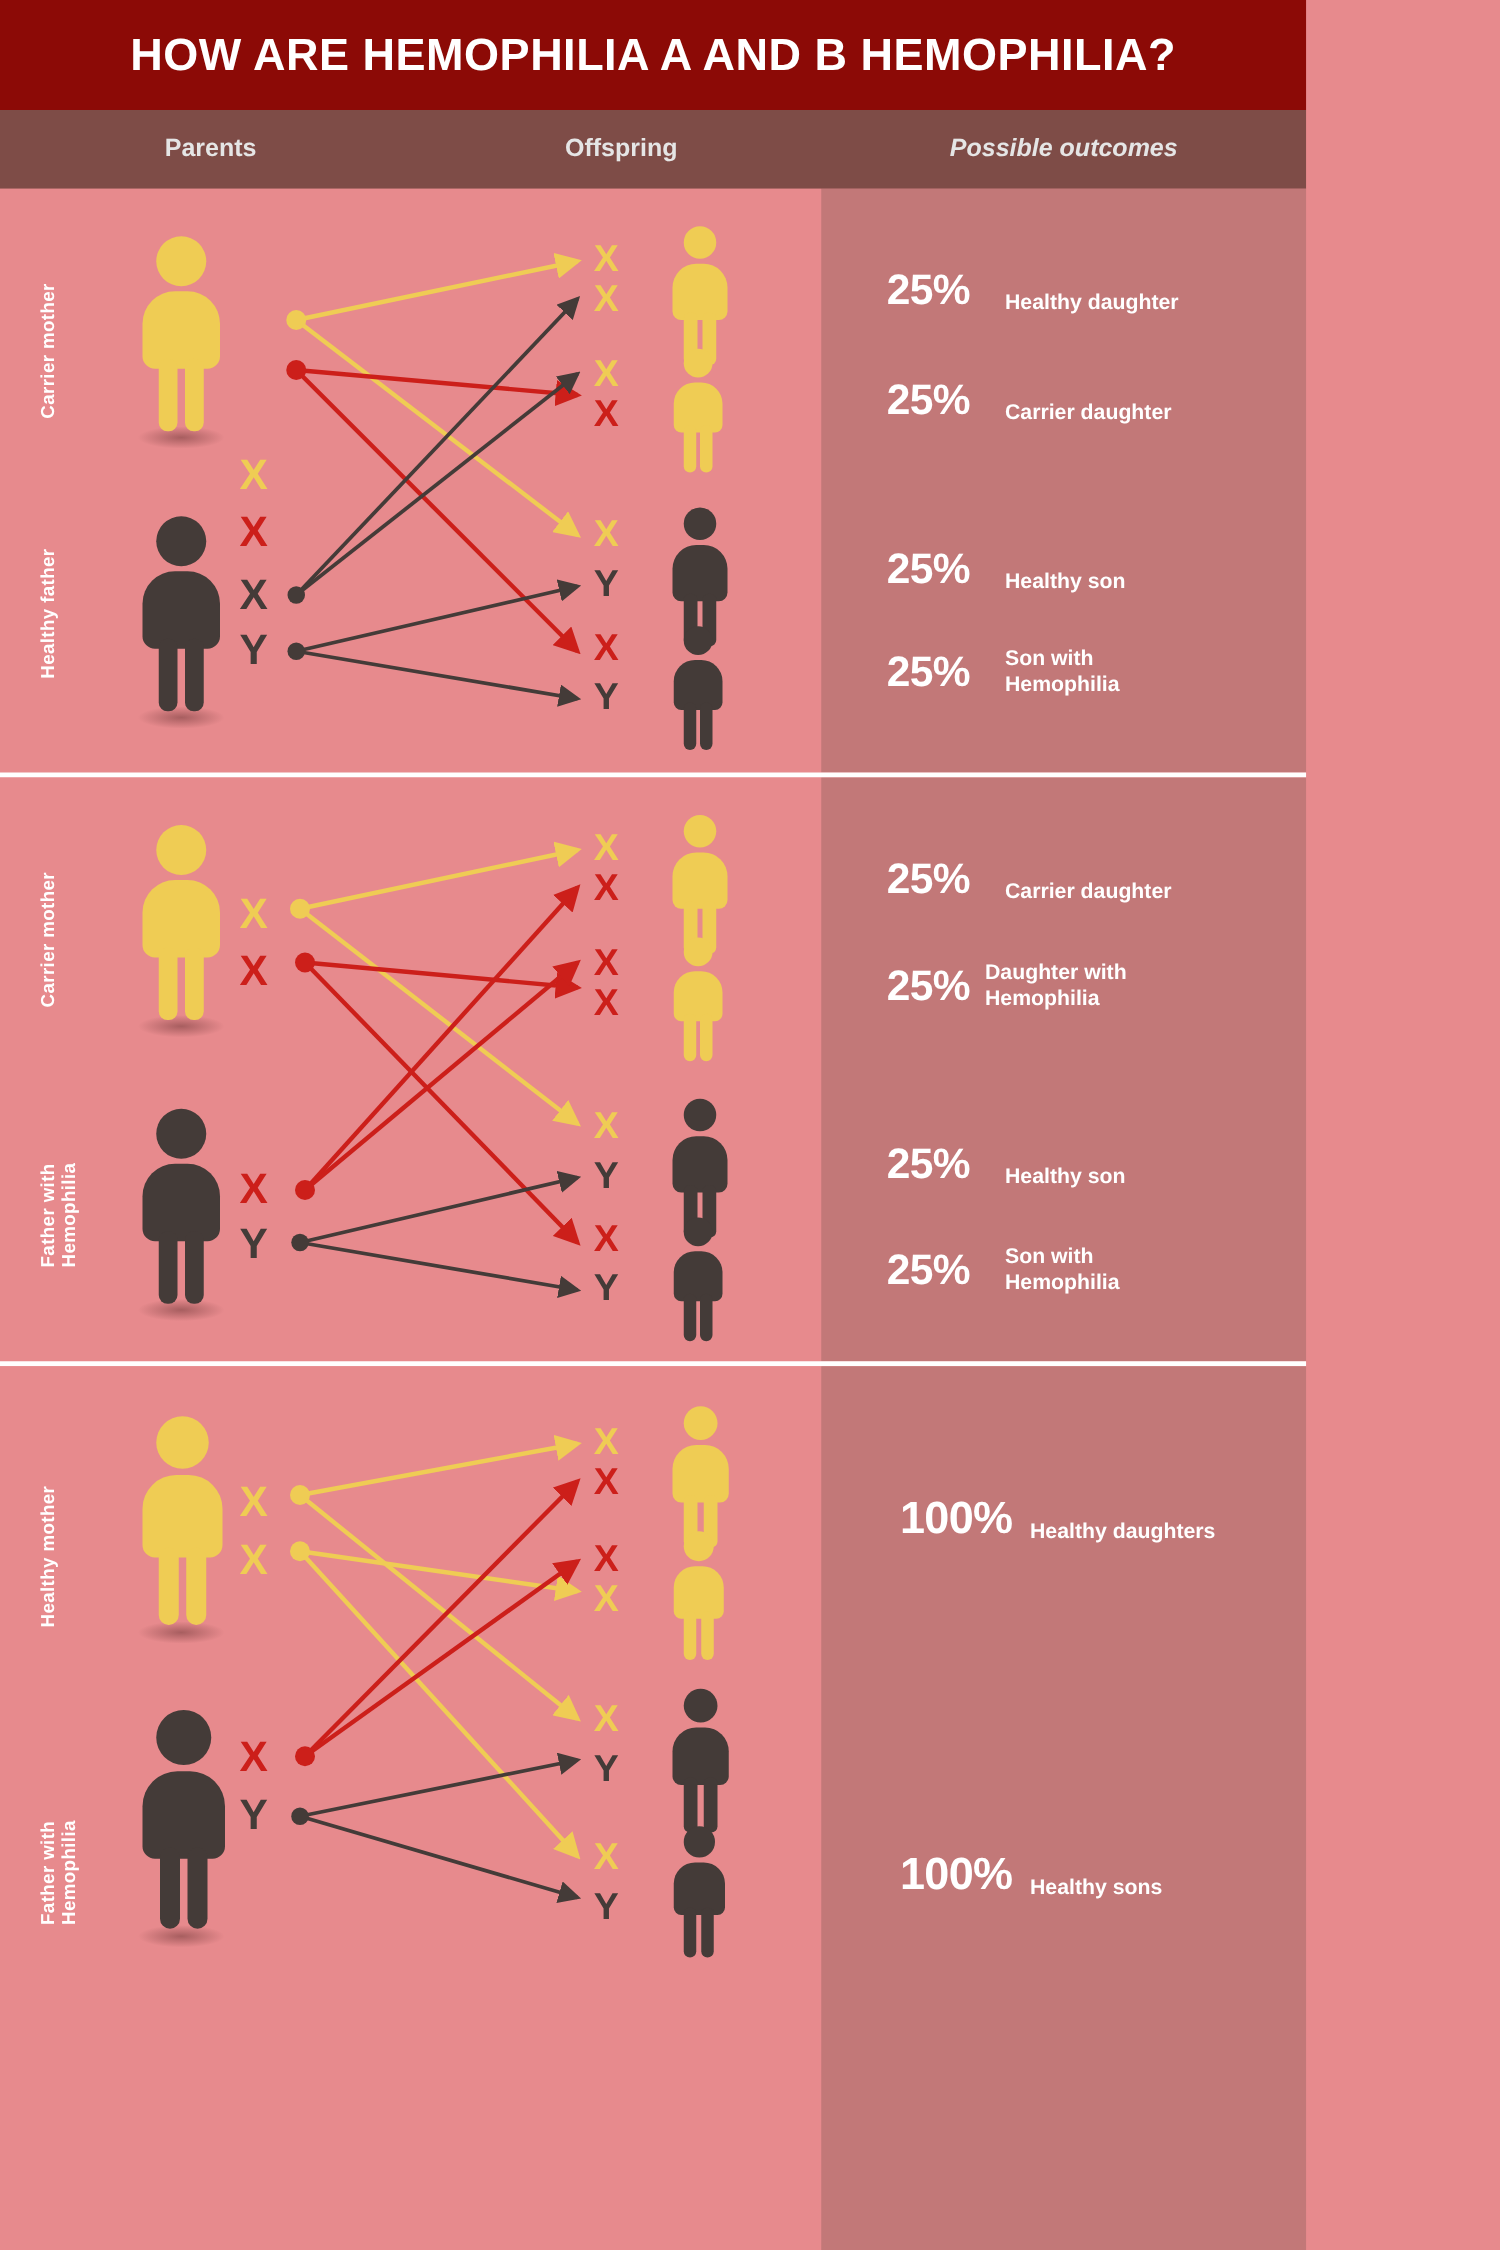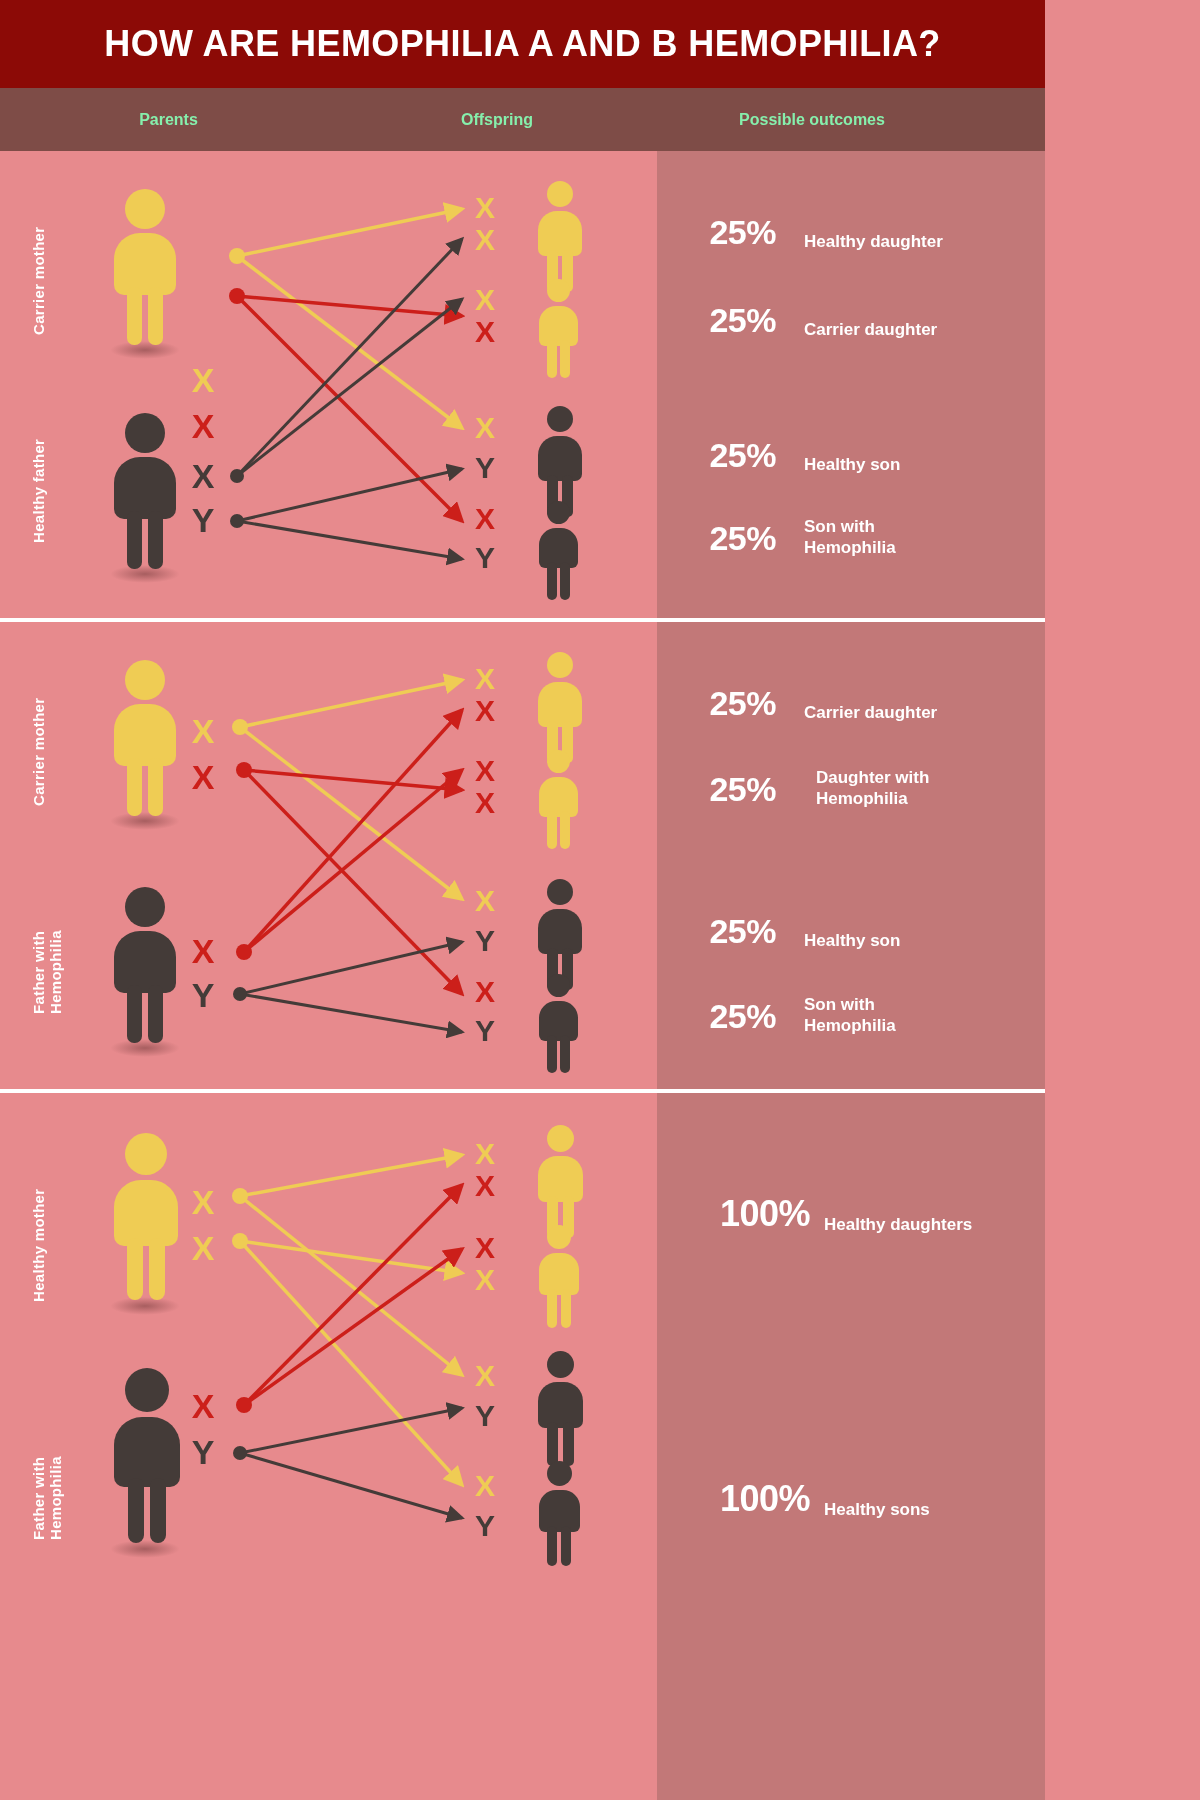--- a/index.html
+++ b/index.html
@@ -23,25 +23,25 @@
     font-family:"Liberation Sans", sans-serif;
   }
 
   
   .col-head{
     position:absolute;left:0;top:88px;width:1045px;height:63px;
     background:#7E4C47;
   }
   .col-head .ch{
     position:absolute;top:0;height:63px;display:flex;align-items:center;justify-content:center;
-    color:#86efac;font-size:16px;font-weight:bold;
+    color:#e5e5e5;font-size:20px;font-weight:bold;
   }
   .ch-parents{left:0;width:337px;}
   .ch-offspring{left:337px;width:320px;}
-  .ch-outcomes{left:618px;width:388px;}
+  .ch-outcomes{left:657px;width:388px;font-style:italic;}
 
   
   .scenario{position:absolute;left:0;width:1045px;}
   .s1{top:151px;height:467px;}
   .s2{top:622px;height:467px;}
   .s3{top:1093px;height:707px;}
 
   .left-pane{position:absolute;left:0;top:0;width:657px;height:100%;background:#E78A8D;}
   .right-pane{position:absolute;left:657px;top:0;width:388px;height:100%;background:#C27878;}
 
@@ -311,21 +311,21 @@
       <div class="body" style="left:15px;top:61px;width:10px;height:38px;background:#443B38;border-radius:5px;"></div>
       <div class="body" style="left:28px;top:61px;width:10px;height:38px;background:#443B38;border-radius:5px;"></div>
     </div>
 
     <div class="outcome" style="left:690px;top:62px;">
       <div class="pct" style="width:86px;">25%</div>
       <div class="lbl" style="margin-left:28px;">Carrier daughter</div>
     </div>
     <div class="outcome" style="left:690px;top:145px;">
       <div class="pct" style="width:86px;">25%</div>
-      <div class="lbl" style="margin-left:40px;">Daughter with
+      <div class="lbl" style="margin-left:12px;">Daughter with
 Hemophilia</div>
     </div>
     <div class="outcome" style="left:690px;top:290px;">
       <div class="pct" style="width:86px;">25%</div>
       <div class="lbl" style="margin-left:28px;">Healthy son</div>
     </div>
     <div class="outcome" style="left:690px;top:372px;">
       <div class="pct" style="width:86px;">25%</div>
       <div class="lbl" style="margin-left:28px;">Son with
 Hemophilia</div>

